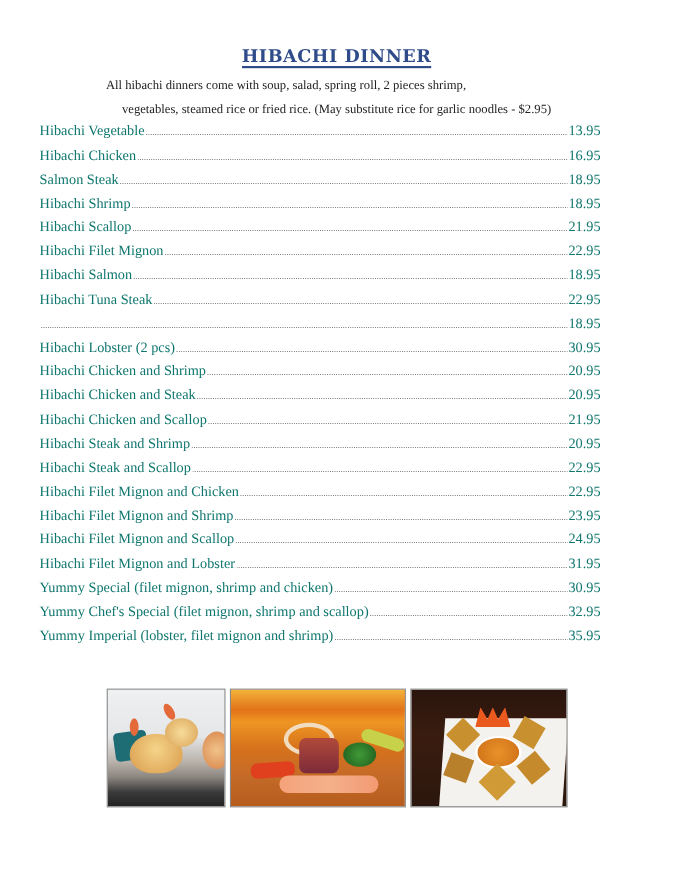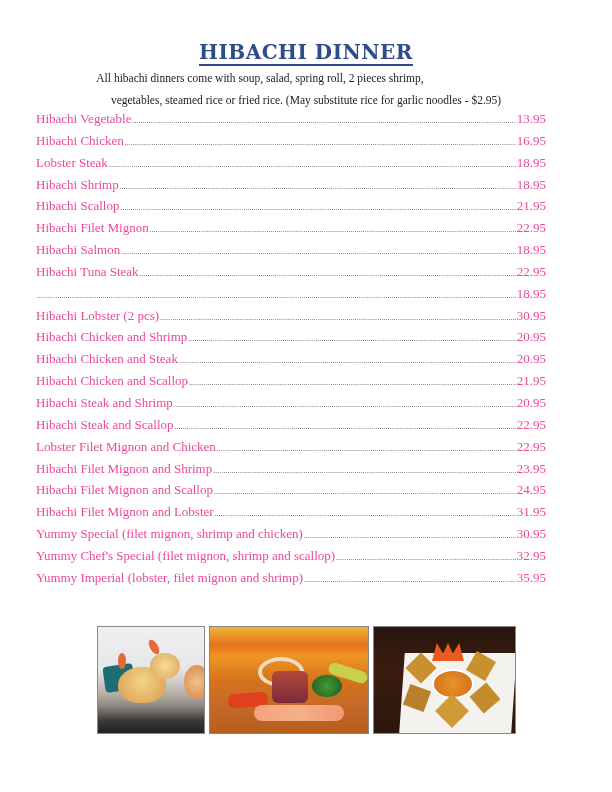--- a/index.html
+++ b/index.html
@@ -1,33 +1,33 @@
 <!DOCTYPE html>
 <html><head>
   <meta charset="utf-8">
   <style>
     html, body { margin: 0; padding: 0; background: #ffffff; }
     body { width: 612px; height: 792px; position: relative; overflow: hidden; }
     .page { position: absolute; left: 0; top: 0; width: 612px; height: 792px; background: #fff; }
     .title {
       position: absolute; left: 0; top: 40px; width: 612px; text-align: center;
-      font-family: "DejaVu Serif", serif; font-weight: bold; font-size: 20px;
+      font-family: "DejaVu Serif", serif; font-weight: bold; font-size: 16px;
       color: #2f4b8a; letter-spacing: 0.5px;
     }
     .title span { border-bottom: 2px solid #2f4b8a; padding-bottom: 0; line-height: 22px; }
     .subtitle {
       position: absolute; left: 0; width: 520px; text-align: center;
       font-family: "Liberation Serif", serif; font-size: 11.5px; color: #222;
     }
     .sub1 { top: 72px; }
     .sub2 { top: 94px; margin-left: 46px; }
     .menu { position: absolute; left: 36px; top: 111px; width: 510px; }
     .row {
       display: flex; align-items: baseline; height: 21.85px;
-      font-family: "Liberation Serif", serif; font-size: 13px; color: #ec4899;
+      font-family: "Liberation Serif", serif; font-size: 13px; color: #0f766e;
     }
     .row .name { white-space: nowrap; }
     .row .dots {
       flex: 1; overflow: hidden; white-space: nowrap; margin: 0 1px;
       font-size: 7px; color: #333; letter-spacing: 0.3px;
     }
     .row .dots::after {
       content: "..........................................................................................................................................................................................................................................................";
     }
     .row .price { white-space: nowrap; }
@@ -54,21 +54,21 @@
         <span class="name">Hibachi Vegetable</span>
         <span class="dots"></span>
         <span class="price">13.95</span>
       </div>
     <div class="row">
         <span class="name">Hibachi Chicken</span>
         <span class="dots"></span>
         <span class="price">16.95</span>
       </div>
     <div class="row">
-        <span class="name">Lobster Steak</span>
+        <span class="name">Salmon Steak</span>
         <span class="dots"></span>
         <span class="price">18.95</span>
       </div>
     <div class="row">
         <span class="name">Hibachi Shrimp</span>
         <span class="dots"></span>
         <span class="price">18.95</span>
       </div>
     <div class="row">
         <span class="name">Hibachi Scallop</span>
@@ -118,21 +118,21 @@
         <span class="name">Hibachi Steak and Shrimp</span>
         <span class="dots"></span>
         <span class="price">20.95</span>
       </div>
     <div class="row">
         <span class="name">Hibachi Steak and Scallop</span>
         <span class="dots"></span>
         <span class="price">22.95</span>
       </div>
     <div class="row">
-        <span class="name">Lobster Filet Mignon and Chicken</span>
+        <span class="name">Hibachi Filet Mignon and Chicken</span>
         <span class="dots"></span>
         <span class="price">22.95</span>
       </div>
     <div class="row">
         <span class="name">Hibachi Filet Mignon and Shrimp</span>
         <span class="dots"></span>
         <span class="price">23.95</span>
       </div>
     <div class="row">
         <span class="name">Hibachi Filet Mignon and Scallop</span>

